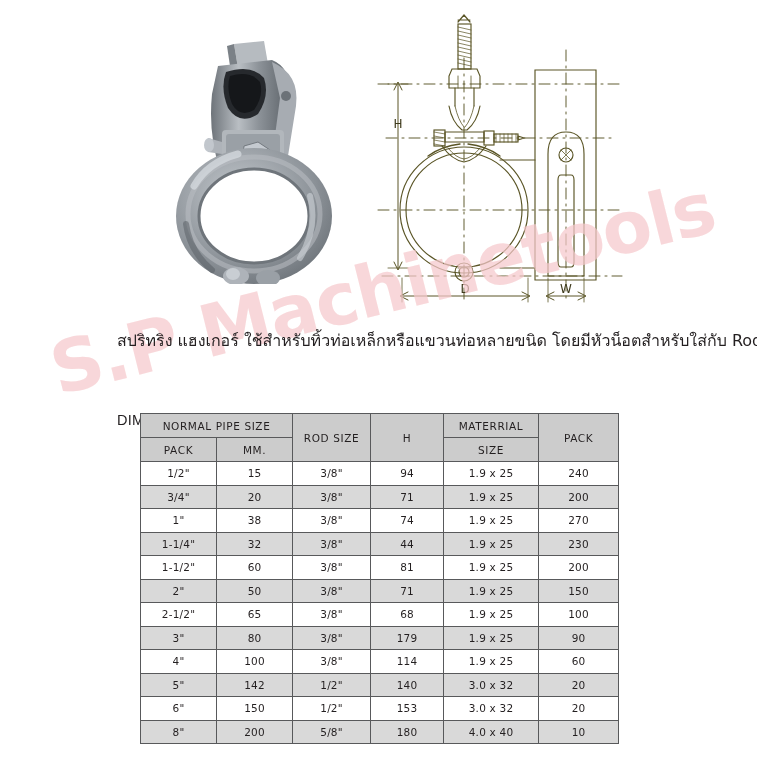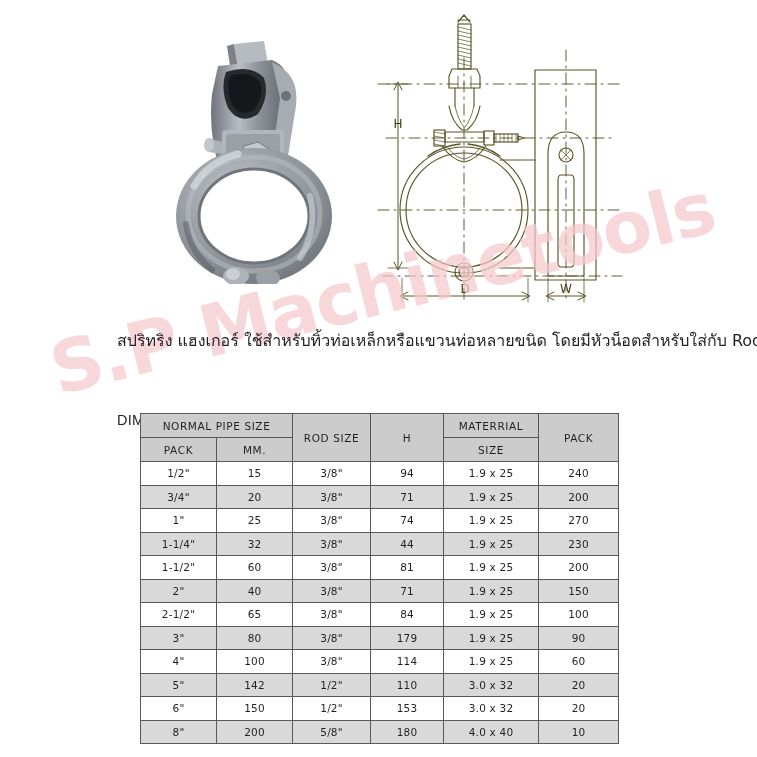--- a/index.html
+++ b/index.html
@@ -347,21 +347,21 @@
           <tr class="alt">
             <td>3/4"</td>
             <td>20</td>
             <td>3/8"</td>
             <td>71</td>
             <td>1.9 x 25</td>
             <td>200</td>
           </tr>
           <tr class="plain">
             <td>1"</td>
-            <td>25</td>
+            <td>38</td>
             <td>3/8"</td>
             <td>74</td>
             <td>1.9 x 25</td>
             <td>270</td>
           </tr>
           <tr class="alt">
             <td>1-1/4"</td>
             <td>32</td>
             <td>3/8"</td>
             <td>44</td>
@@ -371,31 +371,31 @@
           <tr class="plain">
             <td>1-1/2"</td>
             <td>60</td>
             <td>3/8"</td>
             <td>81</td>
             <td>1.9 x 25</td>
             <td>200</td>
           </tr>
           <tr class="alt">
             <td>2"</td>
-            <td>40</td>
+            <td>50</td>
             <td>3/8"</td>
             <td>71</td>
             <td>1.9 x 25</td>
             <td>150</td>
           </tr>
           <tr class="plain">
             <td>2-1/2"</td>
             <td>65</td>
             <td>3/8"</td>
-            <td>84</td>
+            <td>68</td>
             <td>1.9 x 25</td>
             <td>100</td>
           </tr>
           <tr class="alt">
             <td>3"</td>
             <td>80</td>
             <td>3/8"</td>
             <td>179</td>
             <td>1.9 x 25</td>
             <td>90</td>
@@ -405,21 +405,21 @@
             <td>100</td>
             <td>3/8"</td>
             <td>114</td>
             <td>1.9 x 25</td>
             <td>60</td>
           </tr>
           <tr class="alt">
             <td>5"</td>
             <td>142</td>
             <td>1/2"</td>
-            <td>110</td>
+            <td>140</td>
             <td>3.0 x 32</td>
             <td>20</td>
           </tr>
           <tr class="plain">
             <td>6"</td>
             <td>150</td>
             <td>1/2"</td>
             <td>153</td>
             <td>3.0 x 32</td>
             <td>20</td>

